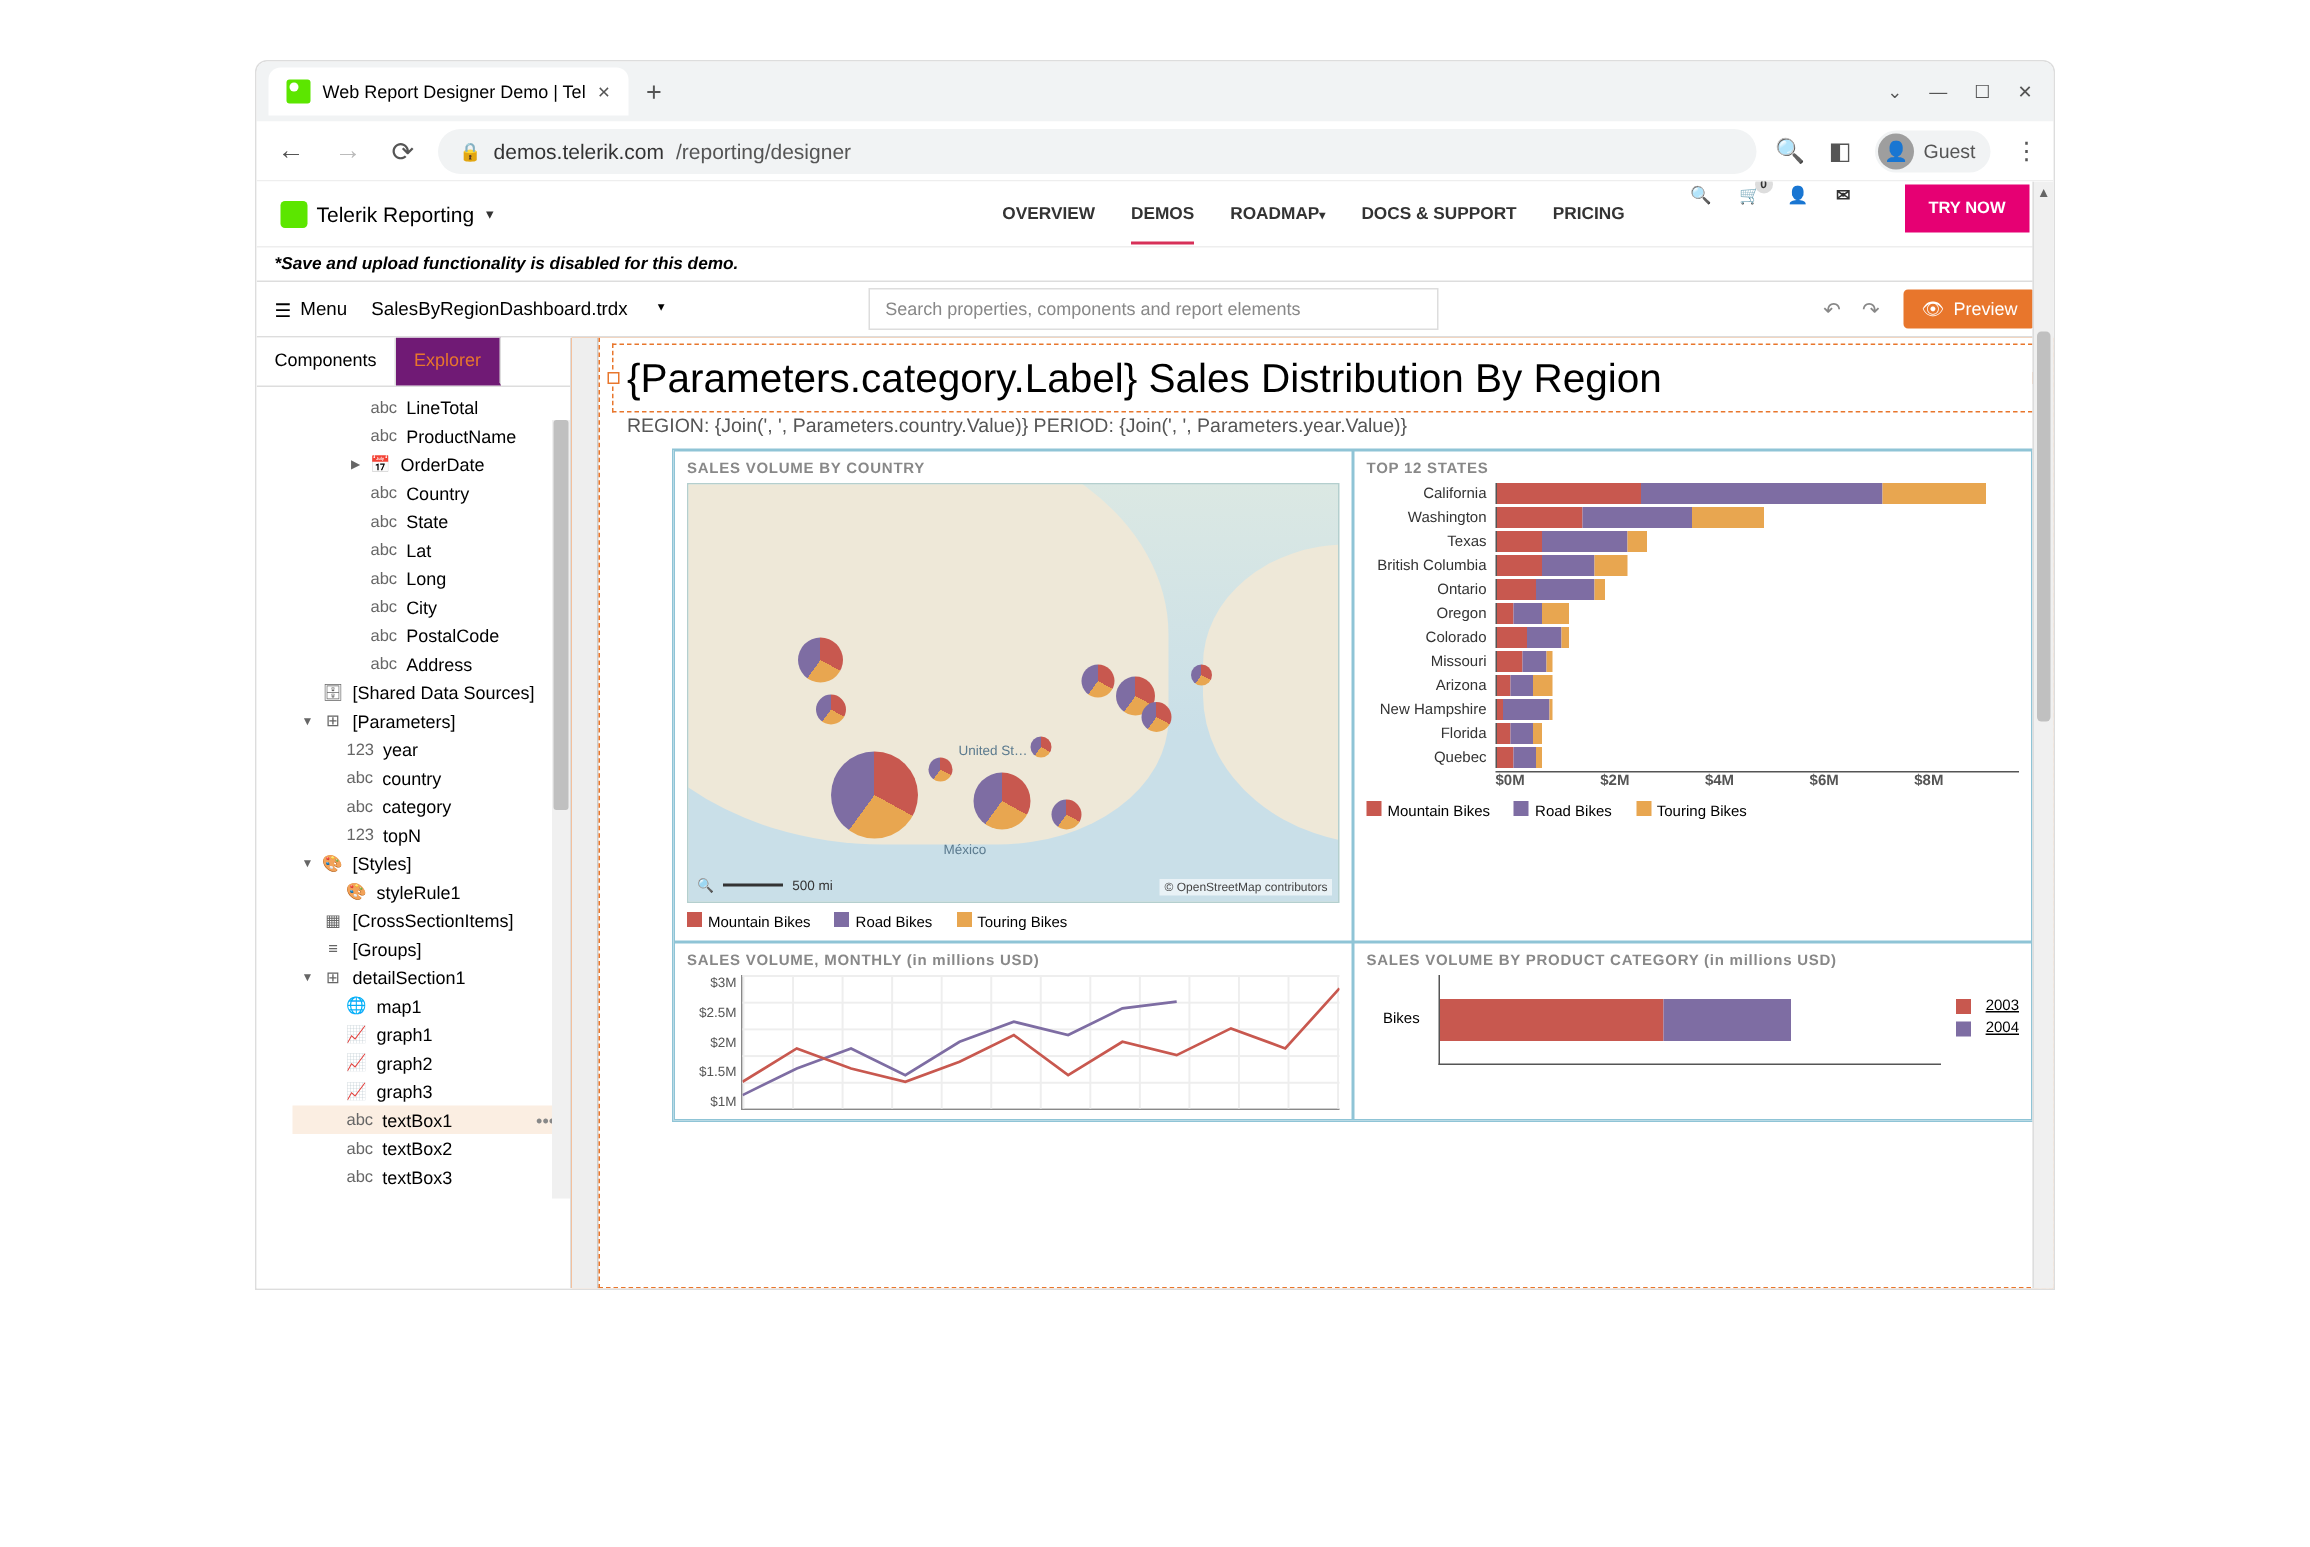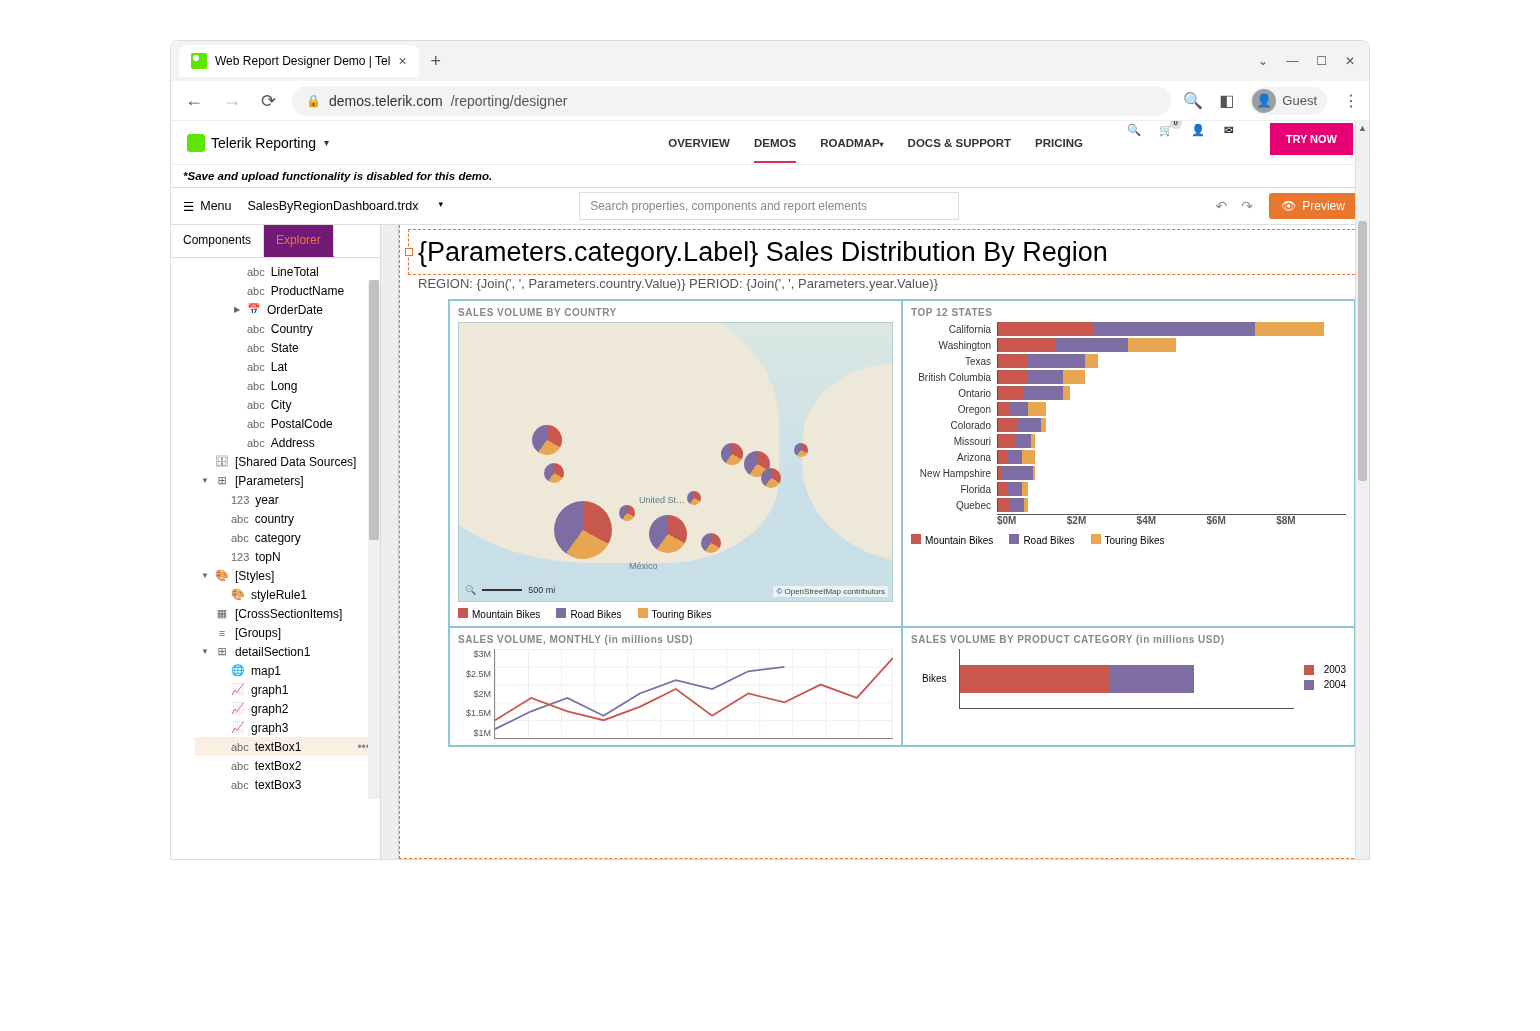--- a/index.html
+++ b/index.html
@@ -78,21 +78,21 @@
 .hbar-axis span { flex: 1; text-align: left; }
 .line-chart { height: 90px; position: relative; border-left: 1px solid #888; border-bottom: 1px solid #888; margin-left: 36px; margin-top: 4px; }
 .line-y-ticks { position: absolute; left: -38px; top: 0; bottom: 0; display: flex; flex-direction: column; justify-content: space-between; font-size: 9px; color: #555; text-align: right; width: 34px; }
 .line-grid { position: absolute; inset: 0; background-image: linear-gradient(to bottom, #eee 1px, transparent 1px), linear-gradient(to right, #eee 1px, transparent 1px); background-size: 100% 20%, 8.3% 100%; }
 .line-svg { position: absolute; inset: 0; width: 100%; height: 100%; }
 .cat-chart { display: flex; align-items: center; gap: 10px; }
 .cat-bar-area { flex: 1; height: 60px; display: flex; align-items: center; position: relative; border-left: 1px solid #555; border-bottom: 1px solid #555; }
 .cat-row { display: flex; align-items: center; width: 100%; }
 .cat-row-label { position: absolute; left: -38px; font-size: 10px; }
 .cat-legend { font-size: 10px; }
-.cat-legend div { display: flex; align-items: center; gap: 6px; margin-bottom: 4px; }
+.cat-legend div { display: flex; align-items: center; gap: 6px; margin-bottom: 4px; text-decoration: underline; }
 .scrollbar-mock { position: absolute; right: 0; top: 0; bottom: 0; width: 14px; background: #f0f0f0; border-left: 1px solid #ddd; }
 .scrollbar-thumb { position: absolute; left: 2px; right: 2px; top: 100px; height: 260px; background: #c0c0c0; border-radius: 3px; }
 .scrollbar-arrow { position: absolute; left: 0; right: 0; text-align: center; font-size: 9px; color: #666; }
 .tree-scroll { position: absolute; right: 0; top: 55px; width: 12px; bottom: 60px; background: #f0f0f0; }
 .tree-scroll-thumb { position: absolute; left: 1px; right: 1px; top: 0; height: 260px; background: #c0c0c0; border-radius: 2px; }
 .map-scale { position: absolute; bottom: 6px; left: 6px; display: flex; align-items: center; gap: 6px; font-size: 9px; color: #333; }
 .map-attrib { position: absolute; bottom: 4px; right: 4px; font-size: 8px; color: #444; background: rgba(255,255,255,0.6); padding: 1px 3px; }
 </style>
 </head>
 <body>

